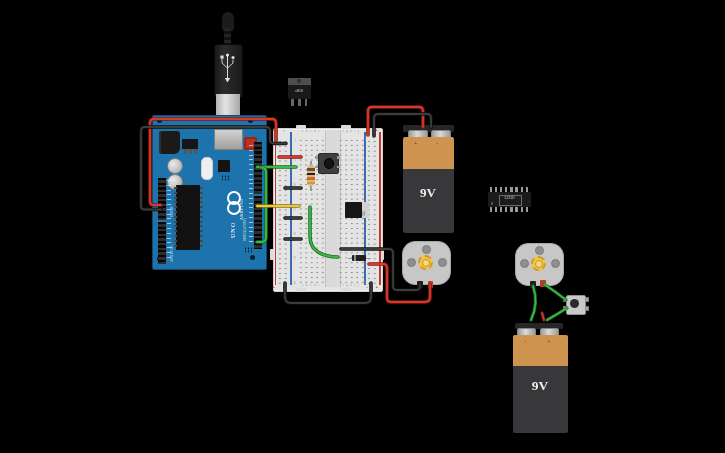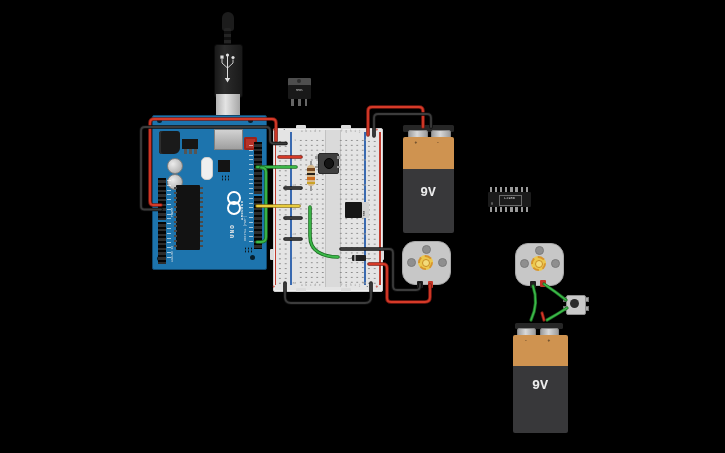--- a/index.html
+++ b/index.html
@@ -1,17 +1,17 @@
 <!DOCTYPE html>
 <html><head>
 <meta charset="utf-8">
 <style>
   html,body{margin:0;padding:0;background:#000;}
   #stage{position:relative;width:725px;height:453px;background:#000;overflow:hidden;
-         font-family:Liberation Mono, monospace;}
+         font-family:Liberation Serif, serif;}
   .abs{position:absolute;}
   .tiny{color:#999;font-size:3.2px;line-height:1;}
   .vtext{writing-mode:vertical-rl;transform:rotate(180deg);color:#e9e9e9;line-height:1;}
   
   .bb-board{background:#e4e4e4;border:1px solid #cfcfcf;border-radius:2px;
             box-shadow:inset 0 0 0 1px #efefef;}
   .bb-dots{background-image:radial-gradient(circle,#8e8e8e 0 .9px,rgba(0,0,0,0) 1.05px);}
   .bb-grid{background-size:5.5px 4.9px;}
   .bb-rail{background-size:5.8px 4.9px;}
   .railline{width:1.5px;}

